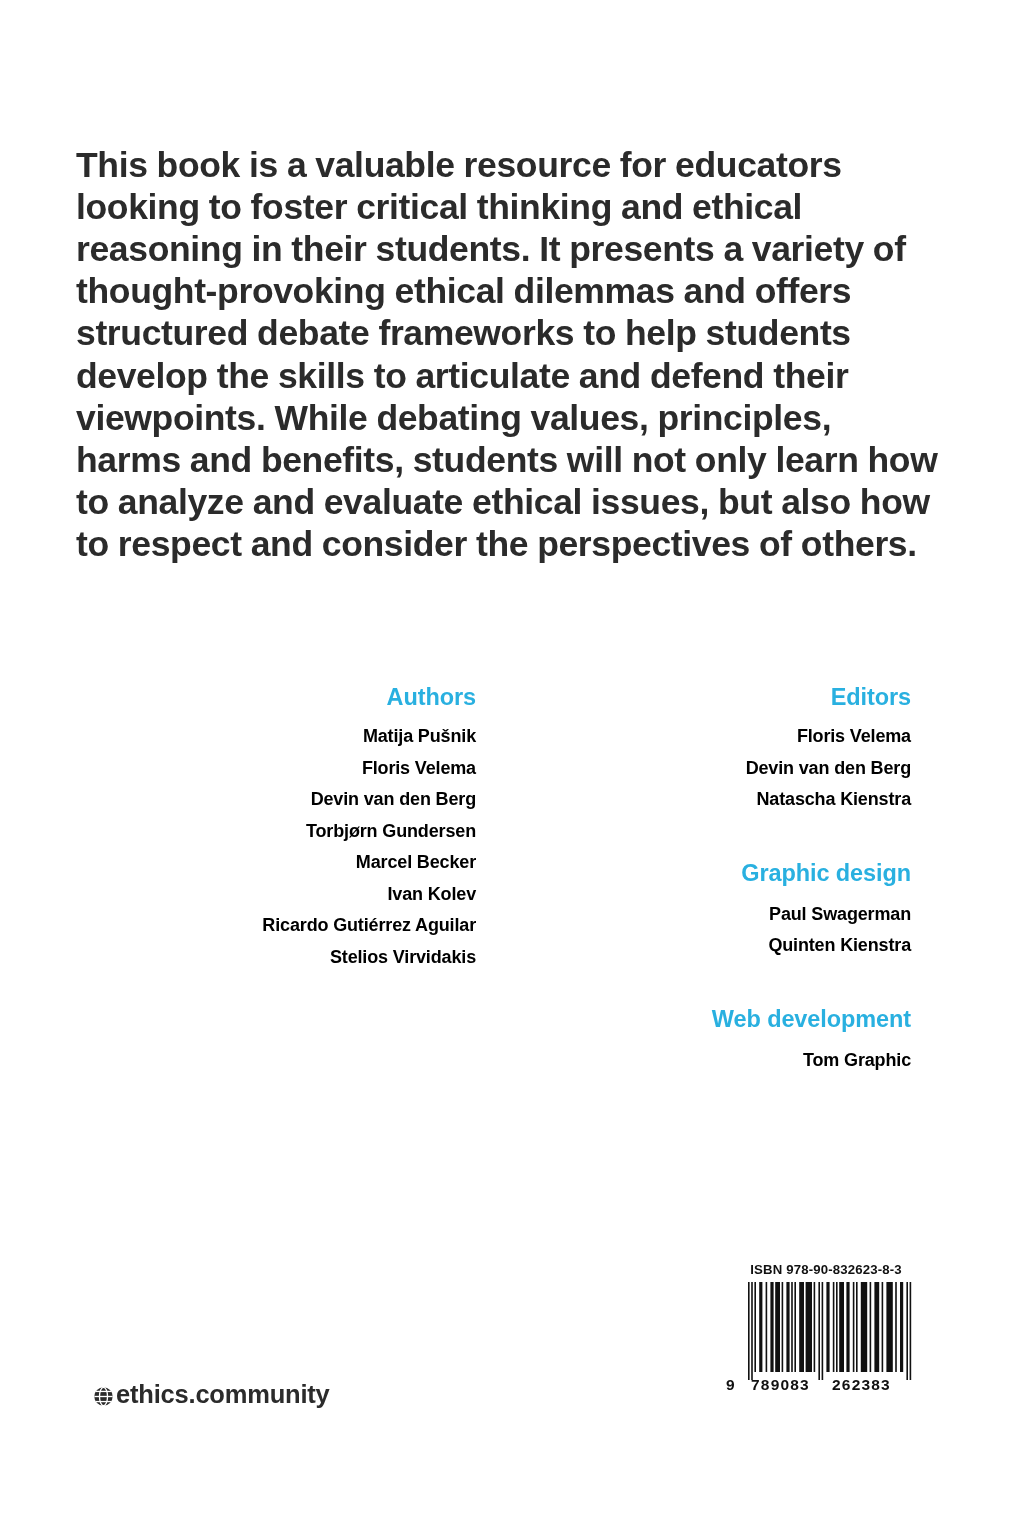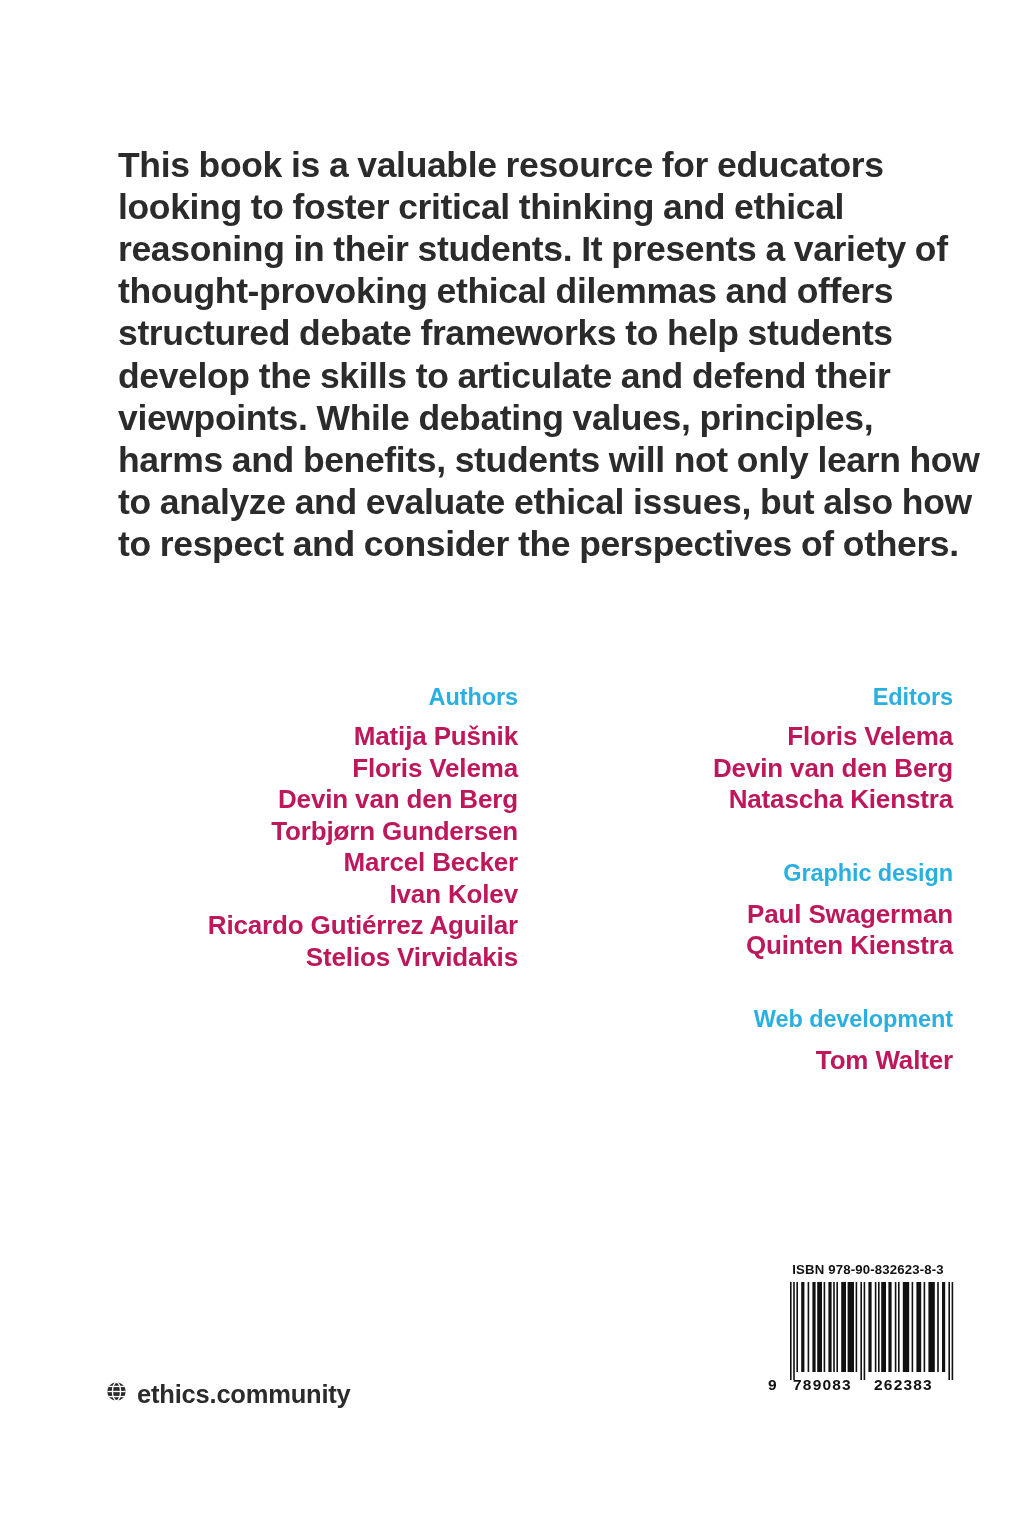--- a/index.html
+++ b/index.html
@@ -13,21 +13,20 @@
     position: relative;
     overflow: hidden;
     font-family: "Liberation Sans", sans-serif;
     -webkit-font-smoothing: antialiased;
   }
 
   .page {
     position: absolute;
     inset: 0;
     background: #ffffff;
-    margin-left: 42px;
   }
 
   
   .blurb {
     position: absolute;
     left: 76px;
     top: 108px;
     width: 868px;
     font-size: 35.5px;
     line-height: 42.2px;
@@ -59,38 +58,38 @@
     letter-spacing: -0.1px;
     line-height: 30px;
     margin: 0 0 9px 0;
   }
   .cred-list {
     margin: 0;
     padding: 0;
     list-style: none;
   }
   .cred-list li {
-    color: #be185d;
-    font-size: 26px;
+    color: #000000;
+    font-size: 18px;
     font-weight: 700;
     line-height: 31.5px;
     letter-spacing: -0.15px;
     white-space: nowrap;
   }
   .group { margin-top: 42px; }
   .group .cred-head { margin-bottom: 11px; }
 
   
   .site {
     position: absolute;
-    left: 64px;
+    left: 93px;
     top: 1381px;
     display: flex;
-    align-items: flex-start;
-    gap: 10px;
+    align-items: flex-end;
+    gap: 2px;
   }
   .globe-icon {
     width: 21px;
     height: 21px;
     display: block;
     flex: 0 0 auto;
   }
   .site-label {
     color: #2b2b2b;
     font-size: 25.5px;
@@ -188,21 +187,21 @@
         <div class="cred-head">Graphic design</div>
         <ul class="cred-list">
           <li>Paul Swagerman</li>
           <li>Quinten Kienstra</li>
         </ul>
       </div>
 
       <div class="group">
         <div class="cred-head">Web development</div>
         <ul class="cred-list">
-          <li>Tom Walter</li>
+          <li>Tom Graphic</li>
         </ul>
       </div>
 
     </div>
   </div>
 
   <div class="site">
     <svg class="globe-icon" viewBox="0 0 24 24" aria-hidden="true">
       <circle cx="12" cy="12" r="10.5" fill="#2b2b2b"></circle>
       <g stroke="#ffffff" stroke-width="1.5" fill="none">

